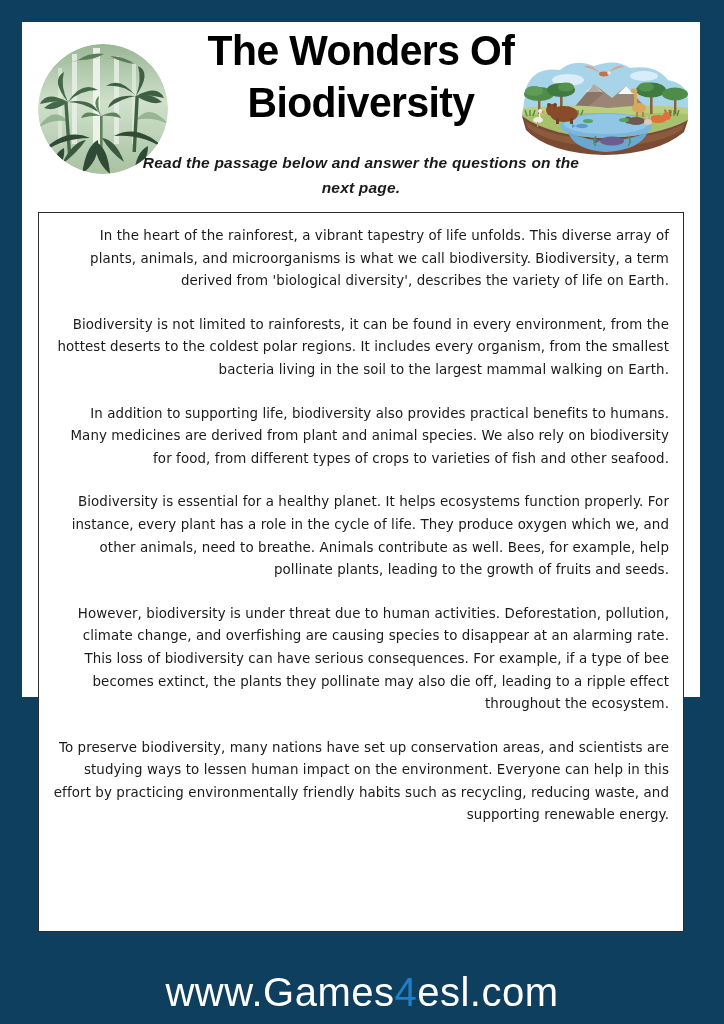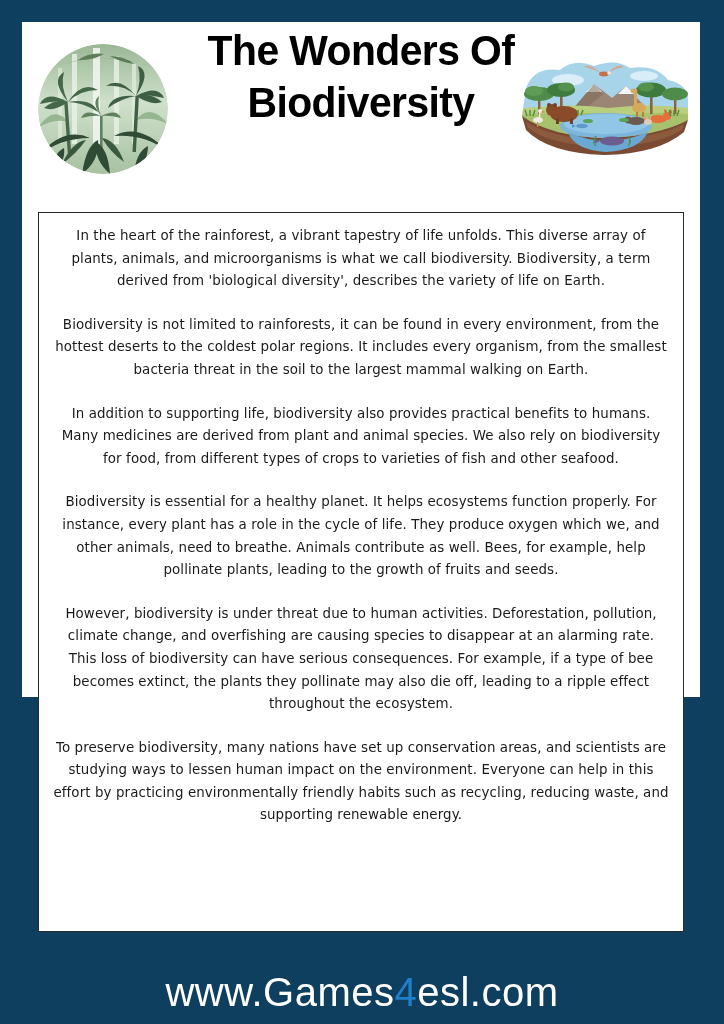--- a/index.html
+++ b/index.html
@@ -87,21 +87,21 @@
     width: 646px;
     height: 720px;
     border: 1.5px solid #2b2b2b;
     box-sizing: border-box;
     padding: 12px 14px 10px 14px;
     background: #ffffff;
     overflow: hidden;
   }
   .passage-box p {
     margin: 0 0 21px 0;
-    text-align: center;
+    text-align: right;
     font-family: "DejaVu Sans", sans-serif;
     font-size: 13.4px;
     line-height: 22.6px;
     color: #1a1a1a;
     letter-spacing: 0.1px;
   }
   .passage-box p:last-child {
     margin-bottom: 8px;
   }
   
@@ -200,20 +200,21 @@
           </g>
         </g>
       </svg>
     </div>
 
     <div class="title-block">
       <div class="title-line">The Wonders Of</div>
       <div class="title-line">Biodiversity</div>
     </div>
 
+    <div class="subtitle">Read the passage below and answer the questions on the next page.</div>
 
     <div class="savanna">
       <svg viewBox="0 0 192 102" width="192" height="102" aria-hidden="true">
         <defs>
           <clipPath id="svclip">
             <path d="M18 30 Q26 8 52 12 Q66 0 86 8 Q108 0 122 10 Q148 6 160 22 Q180 26 180 42 L180 62 Q150 78 96 80 Q42 78 14 58 Z"></path>
           </clipPath>
         </defs>
 
         <g clip-path="url(#svclip)">
@@ -328,21 +329,21 @@
           <path d="M166 58 l0 -6 M169 58 l2 -6 M163 58 l-2 -6"></path>
           <path d="M70 57 l0 -5 M73 57 l2 -5"></path>
         </g>
       </svg>
     </div>
 
   </div>
 
   <div class="passage-box">
     <p>In the heart of the rainforest, a vibrant tapestry of life unfolds. This diverse array of plants, animals, and microorganisms is what we call biodiversity. Biodiversity, a term derived from 'biological diversity', describes the variety of life on Earth.</p>
-    <p>Biodiversity is not limited to rainforests, it can be found in every environment, from the hottest deserts to the coldest polar regions. It includes every organism, from the smallest bacteria threat in the soil to the largest mammal walking on Earth.</p>
+    <p>Biodiversity is not limited to rainforests, it can be found in every environment, from the hottest deserts to the coldest polar regions. It includes every organism, from the smallest bacteria living in the soil to the largest mammal walking on Earth.</p>
     <p>In addition to supporting life, biodiversity also provides practical benefits to humans. Many medicines are derived from plant and animal species. We also rely on biodiversity for food, from different types of crops to varieties of fish and other seafood.</p>
     <p>Biodiversity is essential for a healthy planet. It helps ecosystems function properly. For instance, every plant has a role in the cycle of life. They produce oxygen which we, and other animals, need to breathe. Animals contribute as well. Bees, for example, help pollinate plants, leading to the growth of fruits and seeds.</p>
     <p>However, biodiversity is under threat due to human activities. Deforestation, pollution, climate change, and overfishing are causing species to disappear at an alarming rate. This loss of biodiversity can have serious consequences. For example, if a type of bee becomes extinct, the plants they pollinate may also die off, leading to a ripple effect throughout the ecosystem.</p>
     <p>To preserve biodiversity, many nations have set up conservation areas, and scientists are studying ways to lessen human impact on the environment. Everyone can help in this effort by practicing environmentally friendly habits such as recycling, reducing waste, and supporting renewable energy.</p>
   </div>
 
 </div>
 
 <div class="footer">
   <div class="footer-text"><span>www.Games</span><span class="footer-accent">4</span><span>esl.com</span></div>

